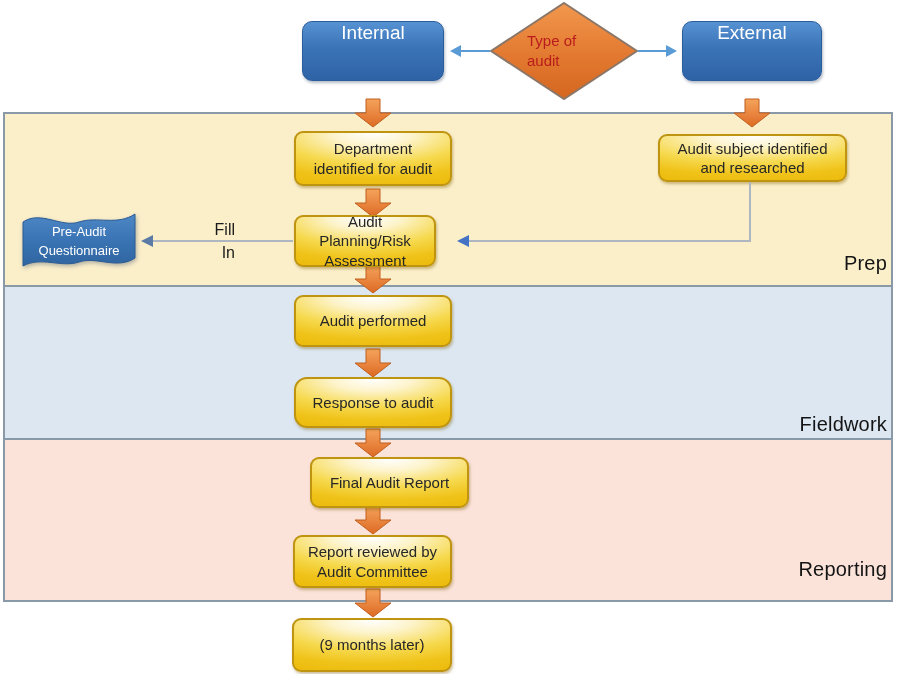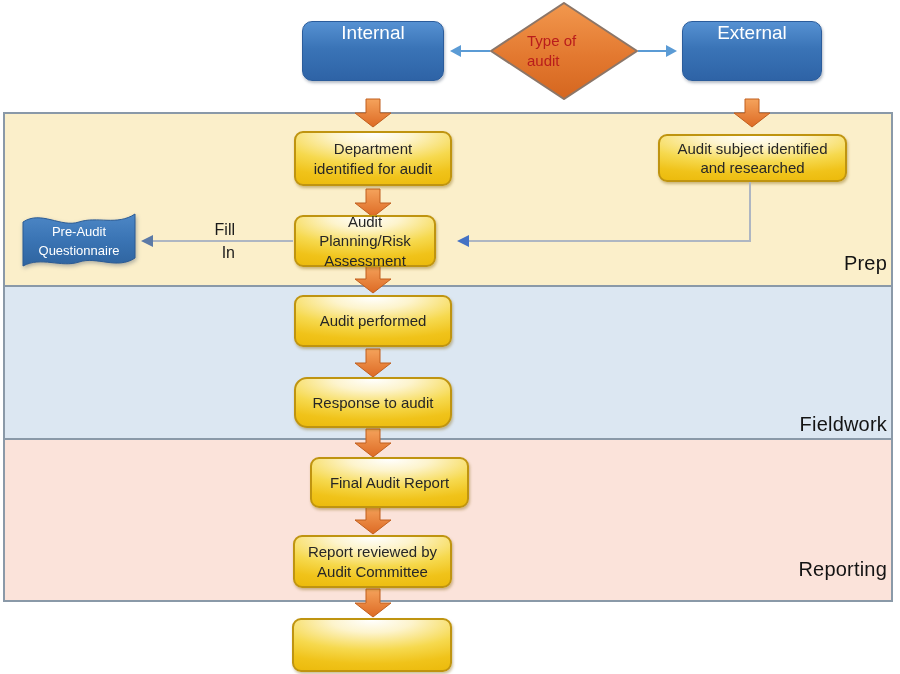--- a/index.html
+++ b/index.html
@@ -151,20 +151,21 @@
   <div class="gold" style="left:276px;top:457px;width:159px;height:51px;margin-left:34px;">
     <span>Final Audit Report</span>
   </div>
 
   <div class="gold" style="left:293px;top:535px;width:159px;height:53px;">
     <span>Report reviewed by Audit Committee</span>
   </div>
 
   <div class="gold" style="left:292px;top:618px;width:160px;height:54px;">
     <span>
+      <span style="display:block;">(9 months later)</span>
     </span>
   </div>
 
   <div class="vline gray-line" style="left:749px;top:182px;height:59px;"></div>
   <div class="hline gray-line" style="left:468px;top:240px;width:283px;"></div>
   <div class="tri tri-left-navy" style="left:457px;top:235px;"></div>
 
   <div class="hline gray-line" style="left:152px;top:240px;width:141px;"></div>
   <div class="tri tri-left-slate" style="left:141px;top:235px;"></div>
   <div class="fill-label" style="left:179px;top:218px;width:56px;">

